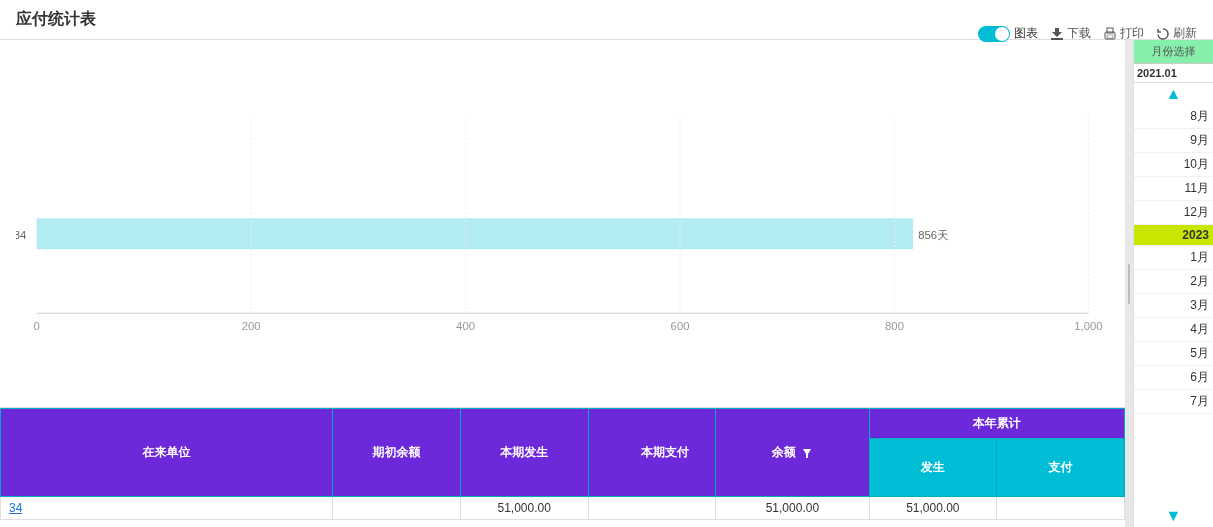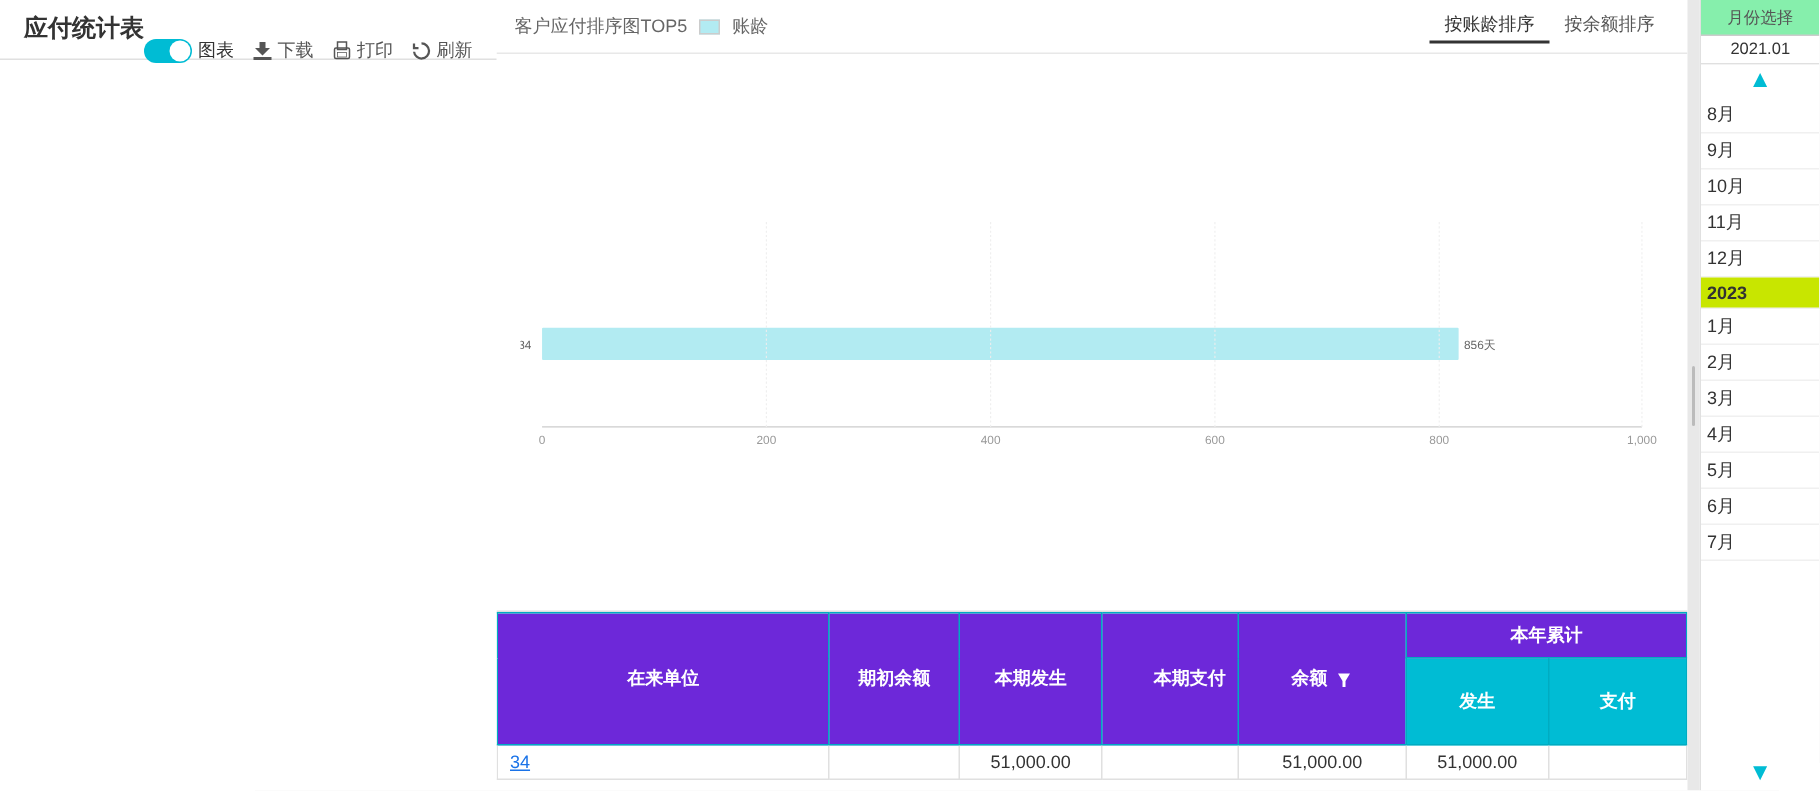--- a/index.html
+++ b/index.html
@@ -1,18 +1,18 @@
 <!DOCTYPE html>
 <html><head>
   <meta charset="utf-8">
   <style>
     * { box-sizing: border-box; margin: 0; padding: 0; }
     body { font-family: 'Microsoft YaHei', Arial, sans-serif; font-size: 12px; background: #f5f5f5; color: #333; }
     
-    .page-container { width: 1213px; height: 527px; display: flex; flex-direction: row; background: #fff; }
+    .page-container { width: 1213px; height: 527px; display: flex; flex-direction: column; background: #fff; }
     
     
     .header { display: flex; align-items: center; justify-content: space-between; padding: 8px 16px; border-bottom: 1px solid #e0e0e0; background: #fff; height: 40px; }
     .header-title { font-size: 16px; font-weight: bold; color: #333; }
     .header-actions { display: flex; align-items: center; gap: 12px; margin-top: 28px; }
     .toggle-switch { display: flex; align-items: center; gap: 4px; }
     .toggle-track { width: 32px; height: 16px; background: #00bcd4; border-radius: 8px; position: relative; cursor: pointer; }
     .toggle-thumb { width: 14px; height: 14px; background: #fff; border-radius: 50%; position: absolute; top: 1px; right: 1px; }
     .action-btn { display: flex; align-items: center; gap: 3px; cursor: pointer; color: #555; font-size: 12px; }
     
@@ -38,26 +38,26 @@
     table { width: 100%; border-collapse: collapse; }
     .table-header-row-1 th { background: #6d28d9; color: #fff; text-align: center; padding: 6px 4px; font-size: 12px; border: 1px solid #00acc1; }
     .table-header-row-2 th { background: #00bcd4; color: #fff; text-align: center; padding: 20px; font-size: 12px; border: 1px solid #00acc1; }
     .table-data-row td { background: #fff; text-align: center; padding: 4px 8px; font-size: 12px; border: 1px solid #e0e0e0; }
     .table-data-row td.left-align { text-align: left; }
     .table-data-row td a { color: #1a73e8; text-decoration: underline; cursor: pointer; }
     
     
     .sidebar { width: 80px; border-left: 1px solid #e0e0e0; display: flex; flex-direction: column; background: #fff; overflow: hidden; }
     .sidebar-header { background: #86efac; text-align: center; padding: 4px; font-size: 11px; color: #555; border-bottom: 1px solid #ccc; }
-    .sidebar-current { background: #fff; text-align: center; padding: 3px; font-size: 11px; color: #333; border-bottom: 1px solid #e0e0e0; }
+    .sidebar-current { background: #fff; text-align: left; padding: 3px; font-size: 11px; color: #333; border-bottom: 1px solid #e0e0e0; font-weight: bold; }
     .sidebar-nav { display: flex; flex-direction: column; flex: 1; overflow: hidden; }
     .sidebar-nav-btn { text-align: center; padding: 2px; cursor: pointer; background: #fff; border: none; }
     .nav-arrow { font-size: 16px; color: #00bcd4; }
     .month-list { flex: 1; overflow-y: auto; display: flex; flex-direction: column; }
-    .month-item { text-align: left; padding: 3px 4px; font-size: 12px; cursor: pointer; color: #333; border-bottom: 1px solid #f0f0f0; }
+    .month-item { text-align: right; padding: 3px 4px; font-size: 12px; cursor: pointer; color: #333; border-bottom: 1px solid #f0f0f0; }
     .month-item.year-marker { background: #c8e600; color: #333; font-weight: bold; position: relative; }
     
     
     .sidebar-divider { width: 8px; background: #e8e8e8; cursor: col-resize; display: flex; align-items: center; justify-content: center; }
     .sidebar-divider-inner { width: 2px; height: 40px; background: #bbb; border-radius: 1px; }
   </style>
 </head>
 <body>
 
 <div class="page-container">
@@ -93,31 +93,20 @@
           </svg>
         <span>刷新</span>
       </div>
     </div>
   </div>
 
   <div class="main-content">
 
     <div class="chart-section">
 
-      <div class="chart-header">
-        <div class="chart-legend">
-          <span>客户应付排序图TOP5</span>
-          <div class="legend-color-box"></div>
-          <span>账龄</span>
-        </div>
-        <div class="sort-tabs">
-          <div class="sort-tab active">按账龄排序</div>
-          <div class="sort-tab">按余额排序</div>
-        </div>
-      </div>
 
       <div class="chart-container" style="height: 300px;">
         <svg viewBox="0 0 1060 270" width="100%" height="100%">
 
           <text x="10" y="148" font-size="11" fill="#666" text-anchor="end">34</text>
 
           <rect x="20" y="128" width="850" height="30" fill="#b2ebf2" rx="1"></rect>
 
           <text x="875" y="148" font-size="11" fill="#666">856天</text>
 

